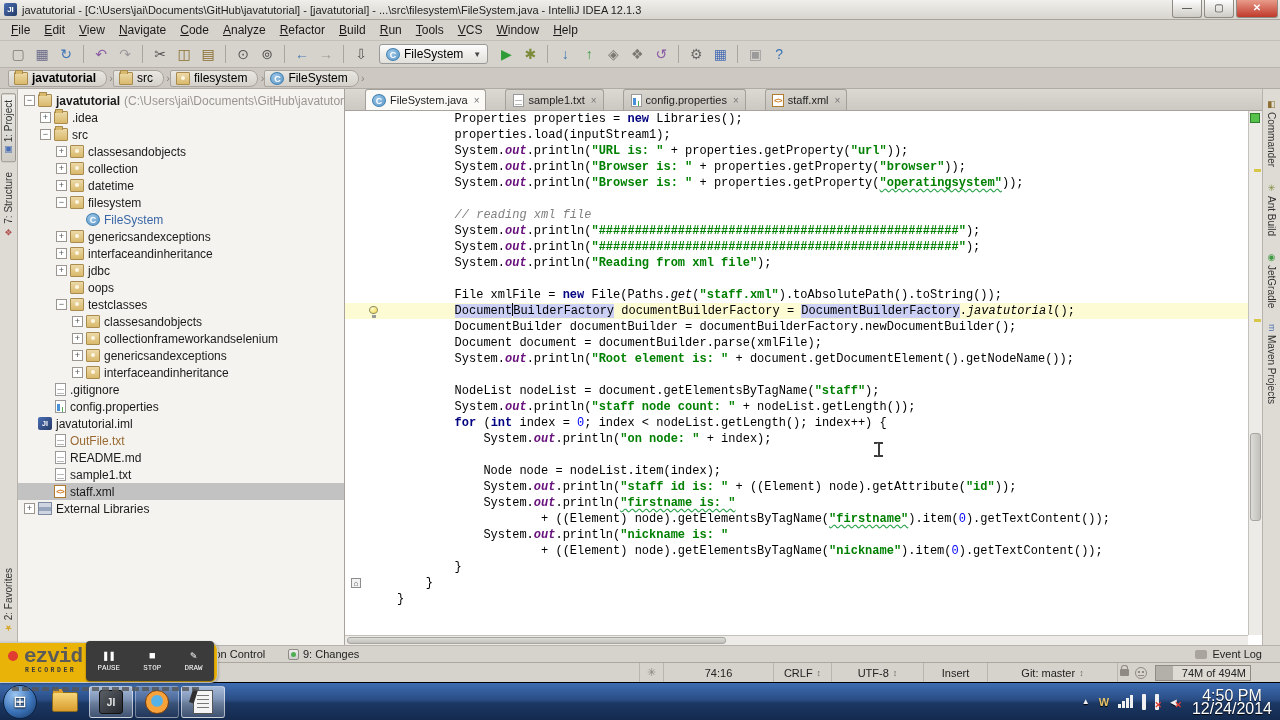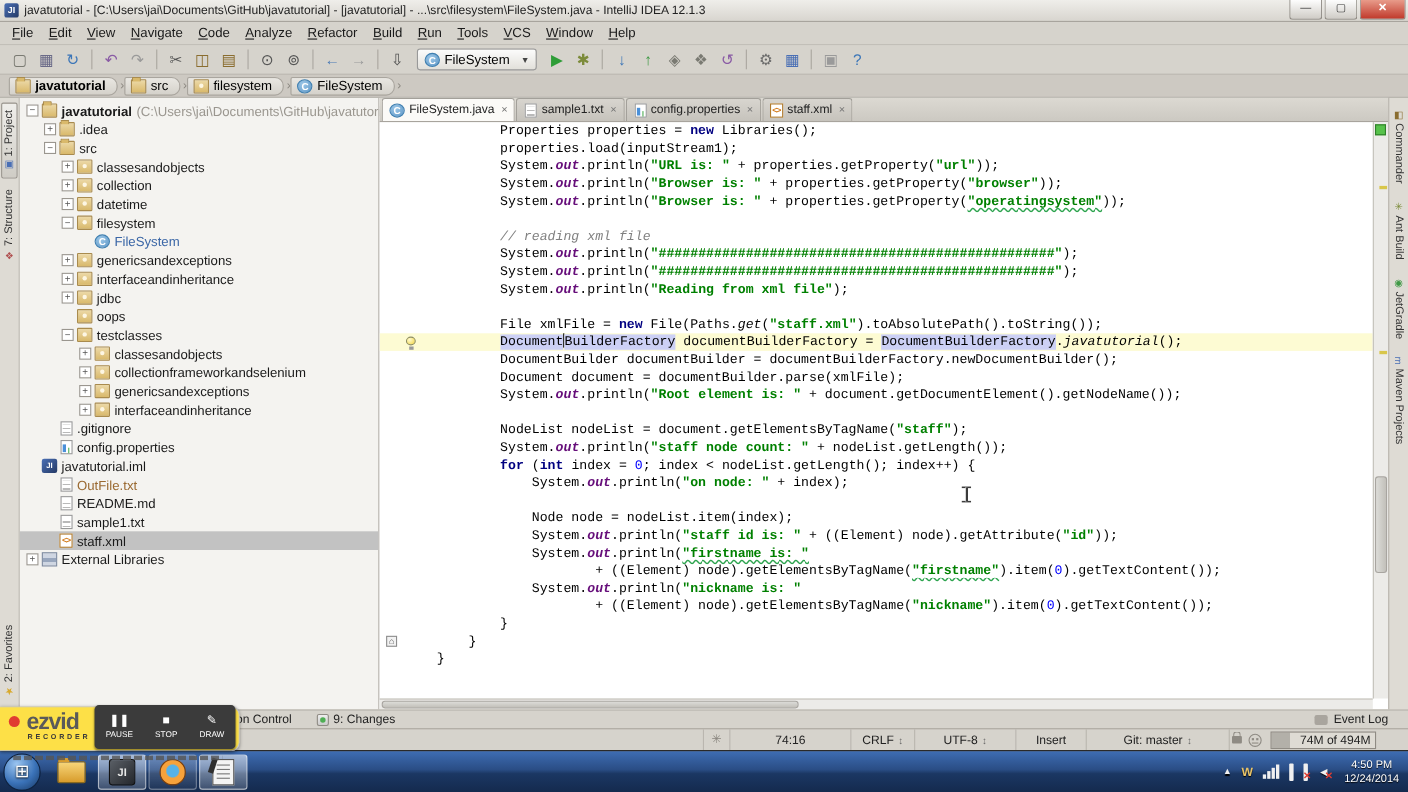--- a/index.html
+++ b/index.html
@@ -92,21 +92,21 @@
   .ic-xml { background:#fff; border:1px solid #b07b2e; width:12px; color:#d07818; font-size:8px; font-weight:bold;
     text-align:center; line-height:11px; }
   .ic-xml::before { content:"<>"; letter-spacing:-1px; }
   .ic-lib { background:linear-gradient(#cfd6e2 0 4px,#98a6bd 4px 8px,#cfd6e2 8px 13px); border:1px solid #7d8aa0; }
 
   
   #editor { position:absolute; left:345px; top:0; right:18px; bottom:0; background:#fff; }
   #tabsrow { position:absolute; left:0; top:0; right:0; height:22px; background:linear-gradient(#dcd9d2,#ccc9c2);
     border-bottom:1px solid #a8a49d; display:flex; align-items:flex-end; padding-left:2px; }
   .etab { display:flex; align-items:center; height:21px; border:1px solid #a3a09a; border-bottom:none;
-    border-radius:3px 3px 0 0; background:linear-gradient(#d8d5cf,#c6c3bc); padding:0 6px; font-size:11px; margin-right:1px; color:#222; }
+    border-radius:3px 3px 0 0; background:linear-gradient(#d8d5cf,#c6c3bc); padding:0 6px; font-size:11px; margin-right:1px; color:#222;margin-left:18px; }
   .etab.active { background:#fbfaf7; }
   .etab .x { margin-left:6px; color:#777; font-size:10px; }
 
   #codewrap { position:absolute; left:0; top:22px; right:14px; bottom:10px; overflow:hidden;
     font-family:"Liberation Mono","DejaVu Sans Mono",monospace; font-size:12px; }
   .cl { height:16px; line-height:16px; white-space:pre; display:flex; }
   .cl .gut { width:52px; flex:none; position:relative; }
   .cl .code { flex:1; }
   .cl.caretline { background:#fdfbd3; }
   .k { color:#000080; font-weight:bold; }
@@ -174,25 +174,25 @@
   .tk-doc::before { content:""; position:absolute; left:3px; top:4px; width:12px; height:1px; background:#777;
     box-shadow:0 4px 0 #777,0 8px 0 #777,0 12px 0 #777; }
   .tk-doc::after { content:""; position:absolute; left:-3px; top:-2px; width:5px; height:14px; background:#2f2f2f; transform:rotate(18deg); }
 
   #tray { position:relative; margin-left:auto; display:flex; align-items:center; gap:9px; padding-right:8px; color:#fff; }
   .tray-ic { font-size:11px; color:#f0f0f0; text-shadow:0 1px 1px #000; position:relative; }
   .sigbars { display:flex; align-items:flex-end; gap:1px; }
   .sigbars i { display:block; width:3px; background:#f0f0f0; }
   .redx { position:absolute; right:-3px; bottom:-2px; color:#e03c31; font-size:9px; font-weight:bold; text-shadow:none; }
   .mon { width:13px; height:9px; border:2px solid #f0f0f0; border-radius:1px; position:relative; }
-  #clock { text-align:center; font-size:10px; line-height:13px; color:#fff; text-shadow:0 1px 1px #000; margin-left:4px; }
-
-  
-  #ezvid { position:absolute; left:0; top:642px; width:218px; height:41px; background:#fde047;
-    border:1px solid #c9c9c9; border-left:none; border-radius:0 8px 8px 0; box-shadow:0 1px 3px rgba(0,0,0,.35); z-index:20; }
+  #clock { text-align:center; font-size:16px; line-height:13px; color:#fff; text-shadow:0 1px 1px #000; margin-left:4px; }
+
+  
+  #ezvid { position:absolute; left:0; top:642px; width:218px; height:41px; background:#eab308;
+    border:1px solid #c9c9c9; border-left:none; border-radius:0 8px 8px 0; box-shadow:0 1px 3px rgba(0,0,0,.35); z-index:20;font-family:Liberation Mono, monospace; }
   #ez-dot { position:absolute; left:8px; top:8px; width:10px; height:10px; border-radius:50%; background:#e03c31; }
   #ez-brand { position:absolute; left:24px; top:2px; font-size:21px; font-weight:bold; color:#5a5a5a; letter-spacing:-1px; }
   #ez-sub { position:absolute; left:25px; top:24px; font-size:6.5px; letter-spacing:2.5px; color:#3a3a3a; font-weight:bold; }
   #ez-panel { position:absolute; left:86px; top:-2px; width:128px; height:40px; background:#3b3b3b; border-radius:4px;
     display:flex; align-items:center; justify-content:space-around; box-shadow:0 1px 2px rgba(0,0,0,.4); }
   .ez-btn { display:flex; flex-direction:column; align-items:center; color:#fff; font-size:7.5px; gap:2px; }
   .ez-btn .g { font-size:11px; line-height:11px; }
   #ez-status { position:absolute; left:12px; top:44px; width:190px; height:4px;
     background:repeating-linear-gradient(90deg,#555 0 7px,transparent 7px 10px); opacity:.8; }
 

